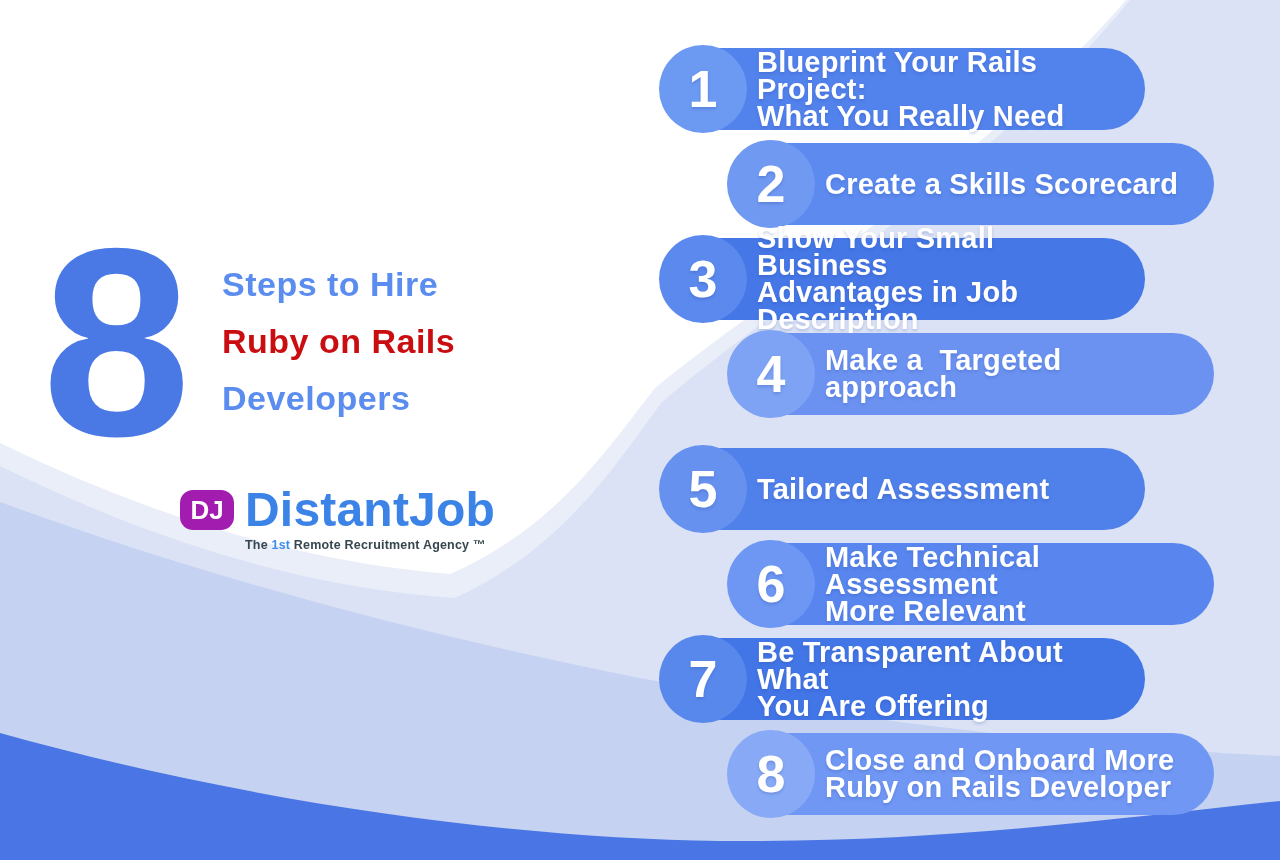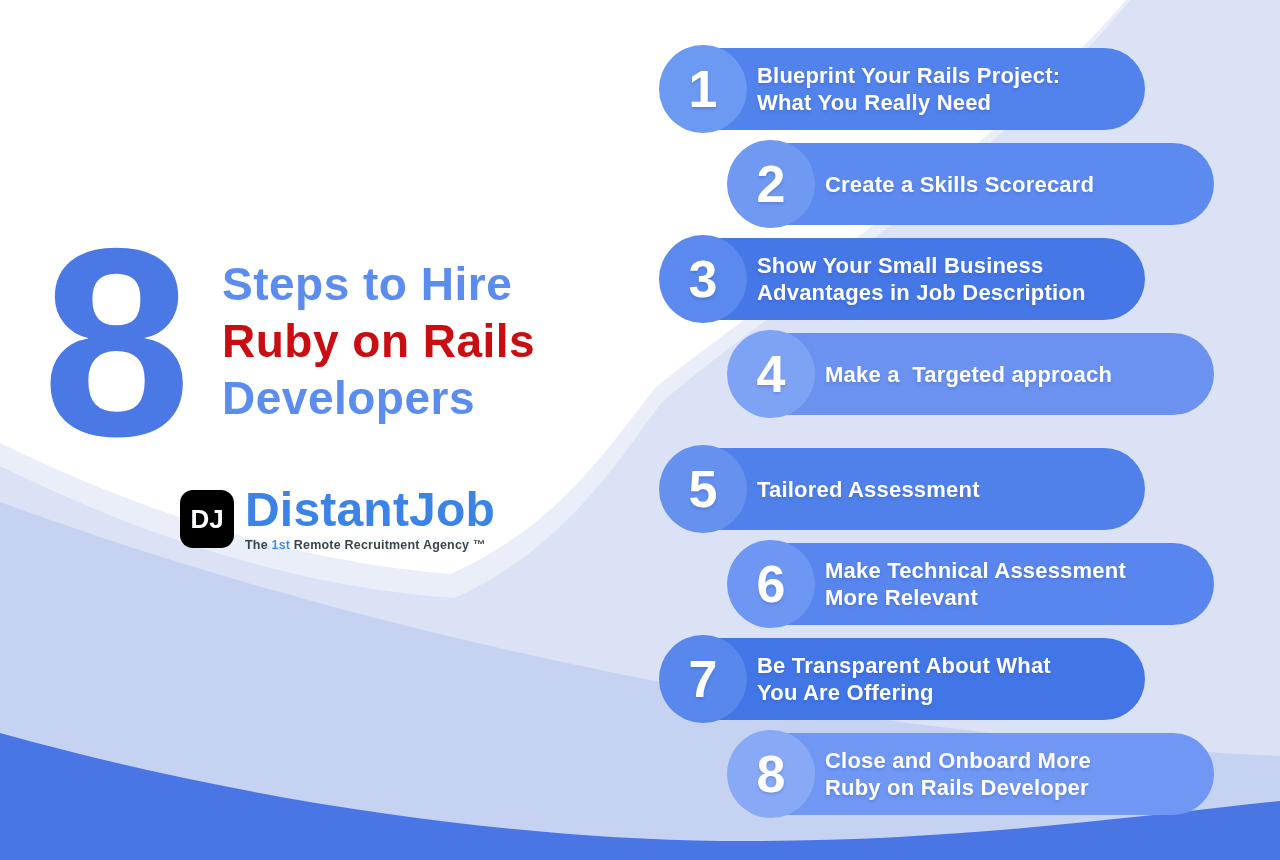--- a/index.html
+++ b/index.html
@@ -28,41 +28,41 @@
     color: #4a79e6;
     letter-spacing: -6px;
     z-index: 2;
   }
   .headline {
     position: absolute;
     left: 222px;
     top: 256px;
     z-index: 2;
     font-weight: 700;
-    font-size: 46px;
+    font-size: 34px;
     line-height: 57px;
     letter-spacing: 0.5px;
   }
   .headline .hl-blue { color: #5b8cef; }
   .headline .hl-red  { color: #c90d10; }
   
   .logo {
     position: absolute;
     left: 180px;
     top: 490px;
     display: flex;
     align-items: flex-start;
     gap: 11px;
     z-index: 2;
   }
   .logo-badge {
     width: 54px;
-    height: 58px;
+    height: 40px;
     border-radius: 13px;
-    background: #000000;
+    background: #a21caf;
     color: #ffffff;
     font-weight: 700;
     font-size: 26px;
     display: flex;
     align-items: center;
     justify-content: center;
     letter-spacing: 0px;
   }
   .logo-texts { display: flex; flex-direction: column; }
   .logo-name {
@@ -123,21 +123,21 @@
     top: 0;
     right: 18px;
     height: 100%;
     display: flex;
     flex-direction: column;
     justify-content: center;
   }
   .step-line {
     color: #ffffff;
     font-weight: 700;
-    font-size: 22px;
+    font-size: 29px;
     line-height: 27px;
     letter-spacing: 0.2px;
     white-space: pre-wrap;
     text-shadow: 0 2px 3px rgba(40, 70, 160, 0.22);
   }
 </style>
 </head>
 <body>
 
 <svg class="bg-svg" viewBox="0 0 1280 860" preserveAspectRatio="none" aria-hidden="true">

